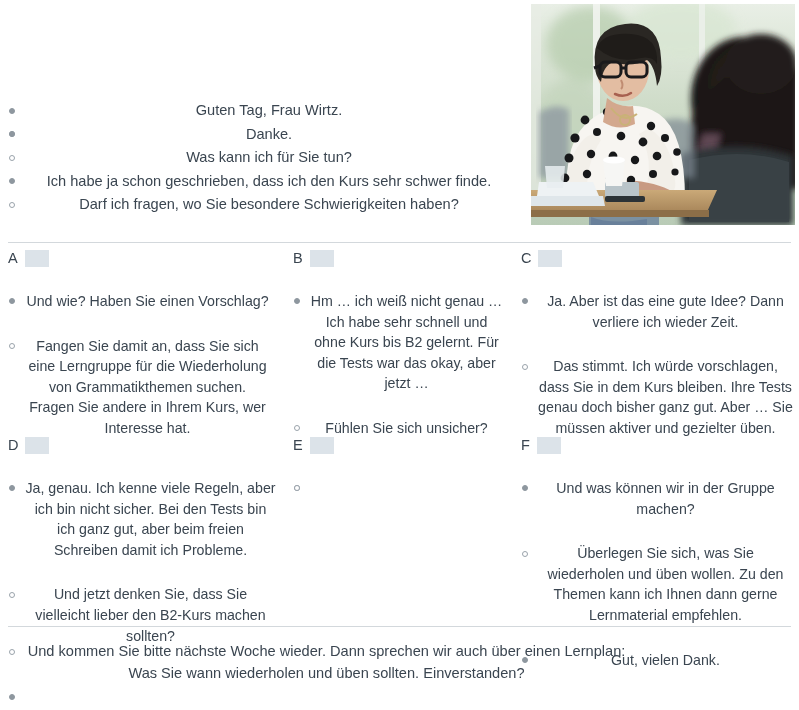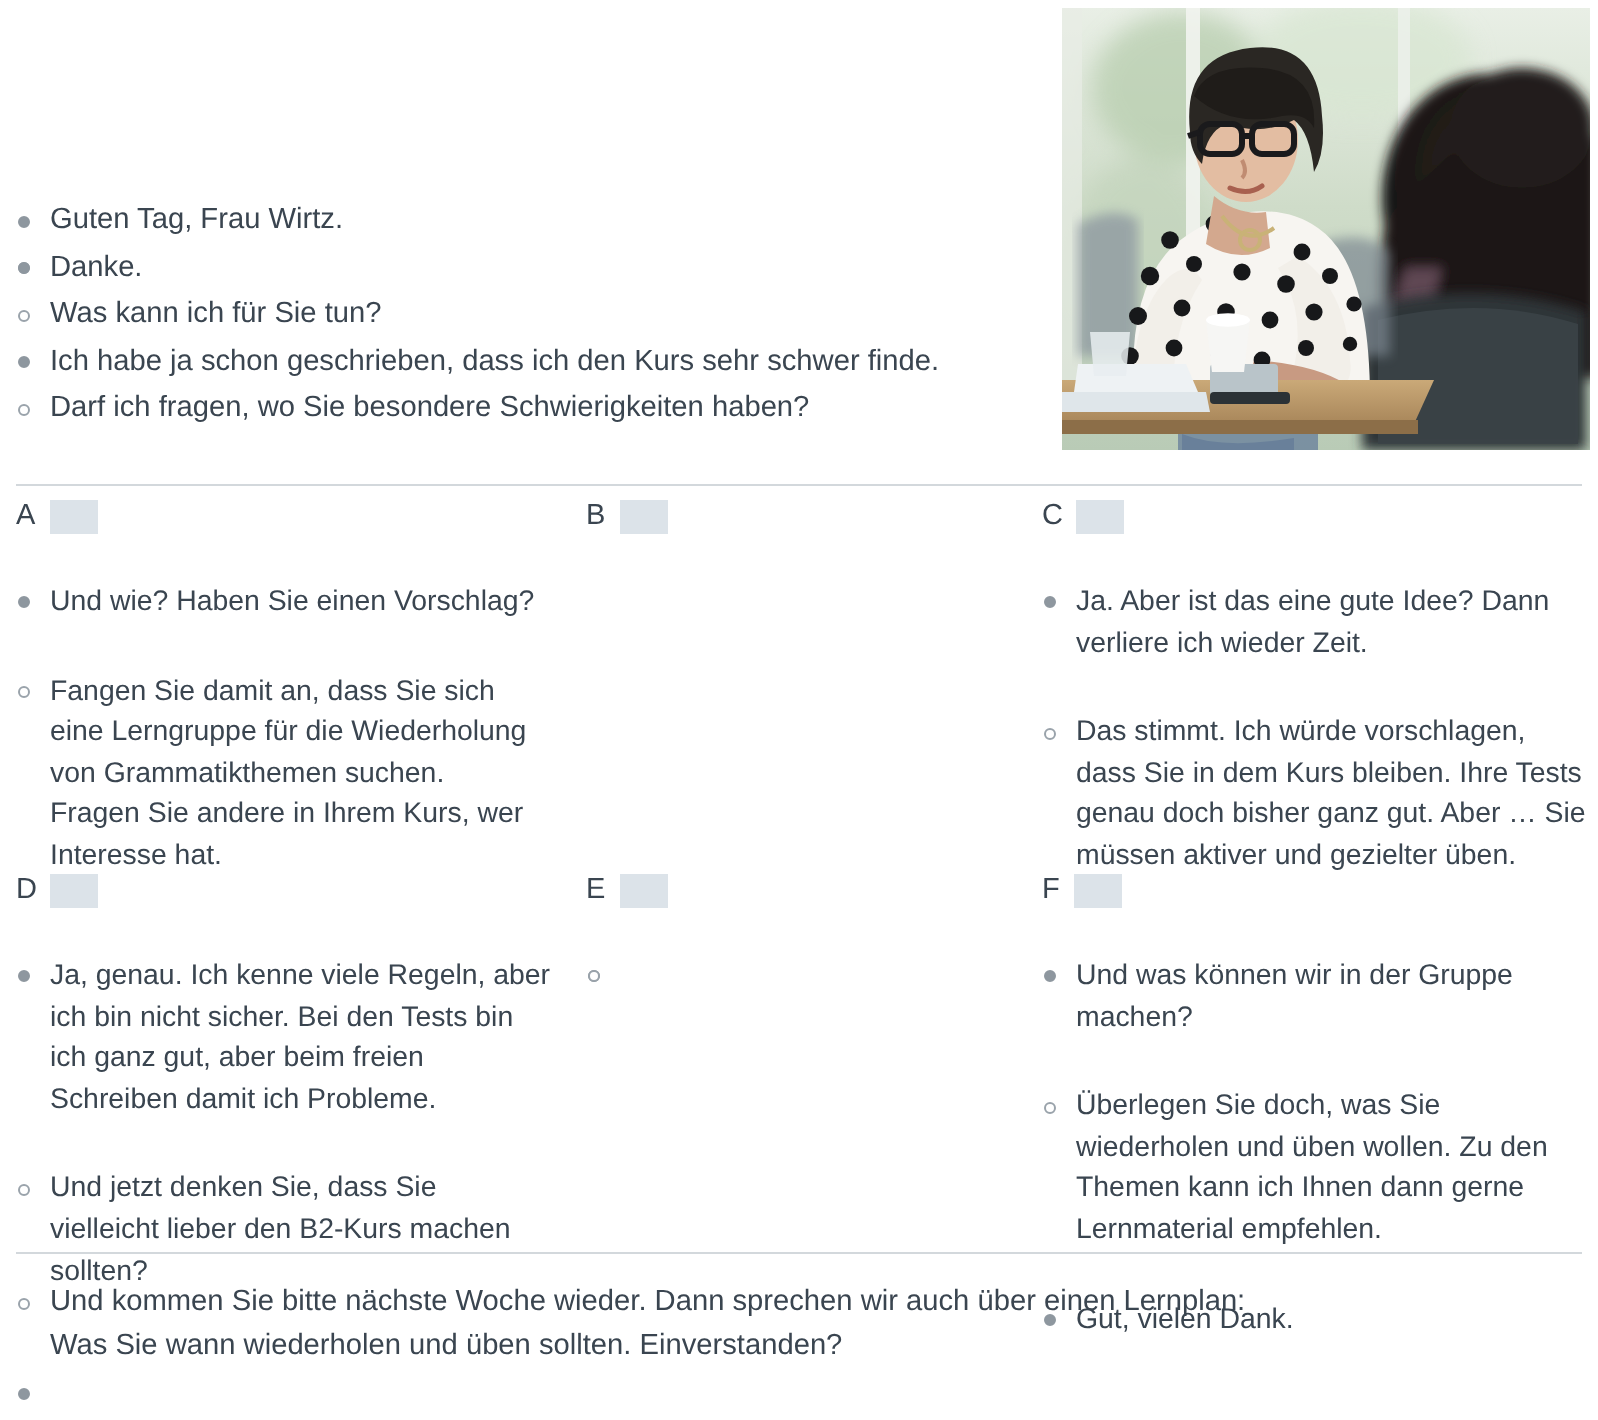--- a/index.html
+++ b/index.html
@@ -20,20 +20,21 @@
   
   .dlg {
     list-style: none;
     margin: 0;
     padding: 0;
   }
   .dlg li {
     position: relative;
     padding-left: 17px;
     margin: 0 0 2px 0;
+    text-align: center;
   }
   .dlg li .marker {
     position: absolute;
     left: 1px;
     top: 0.52em;
     width: 6px;
     height: 6px;
     border-radius: 50%;
     box-sizing: border-box;
   }
@@ -280,20 +281,24 @@
       <li class="spk-a"><span class="marker"></span><span>Und wie? Haben Sie einen Vorschlag?</span></li>
       <li class="spk-b"><span class="marker"></span><span>Fangen Sie damit an, dass Sie sich eine Lerngruppe für die Wiederholung von Grammatikthemen suchen. Fragen Sie andere in Ihrem Kurs, wer Interesse hat.</span></li>
     </ul>
 </div>
 
 <div class="item" id="item-b">
   <div class="head">
     <span class="letter">B</span>
     <span class="answer-box"></span>
   </div>
+  <ul class="dlg">
+      <li class="spk-a"><span class="marker"></span><span>Hm … ich weiß nicht genau … Ich habe sehr schnell und ohne Kurs bis B2 gelernt. Für die Tests war das okay, aber jetzt …</span></li>
+      <li class="spk-b"><span class="marker"></span><span>Fühlen Sie sich unsicher?</span></li>
+    </ul>
 </div>
 
 <div class="item" id="item-c">
   <div class="head">
     <span class="letter">C</span>
     <span class="answer-box"></span>
   </div>
   <ul class="dlg">
       <li class="spk-a"><span class="marker"></span><span>Ja. Aber ist das eine gute Idee? Dann verliere ich wieder Zeit.</span></li>
       <li class="spk-b"><span class="marker"></span><span>Das stimmt. Ich würde vorschlagen, dass Sie in dem Kurs bleiben. Ihre Tests genau doch bisher ganz gut. Aber … Sie müssen aktiver und gezielter üben.</span></li>
@@ -322,21 +327,21 @@
     </ul>
 </div>
 
 <div class="item" id="item-f">
   <div class="head">
     <span class="letter">F</span>
     <span class="answer-box"></span>
   </div>
   <ul class="dlg">
       <li class="spk-a"><span class="marker"></span><span>Und was können wir in der Gruppe machen?</span></li>
-      <li class="spk-b"><span class="marker"></span><span>Überlegen Sie doch, was Sie wiederholen und üben wollen. Zu den Themen kann ich Ihnen dann gerne Lernmaterial empfehlen.</span></li>
+      <li class="spk-b"><span class="marker"></span><span>Überlegen Sie sich, was Sie wiederholen und üben wollen. Zu den Themen kann ich Ihnen dann gerne Lernmaterial empfehlen.</span></li>
       <li class="spk-a"><span class="marker"></span><span>Gut, vielen Dank.</span></li>
     </ul>
 </div>
 
 <div id="bottom-block">
   <ul class="dlg">
       <li class="spk-b"><span class="marker"></span><span>Und kommen Sie bitte nächste Woche wieder. Dann sprechen wir auch über einen Lernplan: Was Sie wann wiederholen und üben sollten. Einverstanden?</span></li>
       <li class="spk-a"><span class="marker"></span></li>
     </ul>
 </div>

